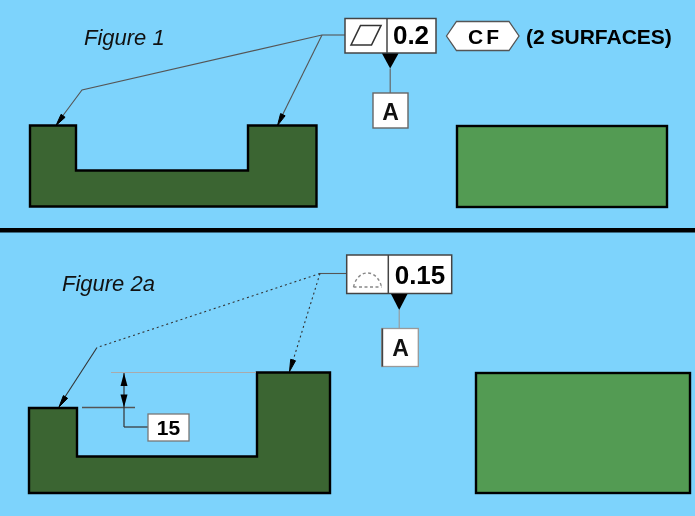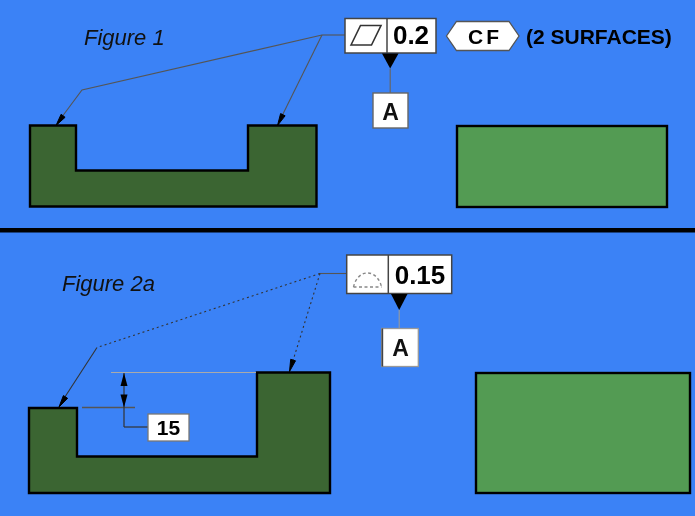--- a/index.html
+++ b/index.html
@@ -4,21 +4,21 @@
 <style>
   html, body {
     margin: 0;
     padding: 0;
     background: #ffffff;
   }
   .canvas {
     position: relative;
     width: 695px;
     height: 516px;
-    background: #3b82f6;
+    background: #7dd3fc;
     font-family: "Liberation Sans", sans-serif;
     overflow: hidden;
   }
   svg { display: block; }
   .fig-label {
     font: italic 22px "Liberation Sans", sans-serif;
     fill: #111111;
   }
   .fcf-value {
     font: bold 26px "Liberation Sans", sans-serif;

